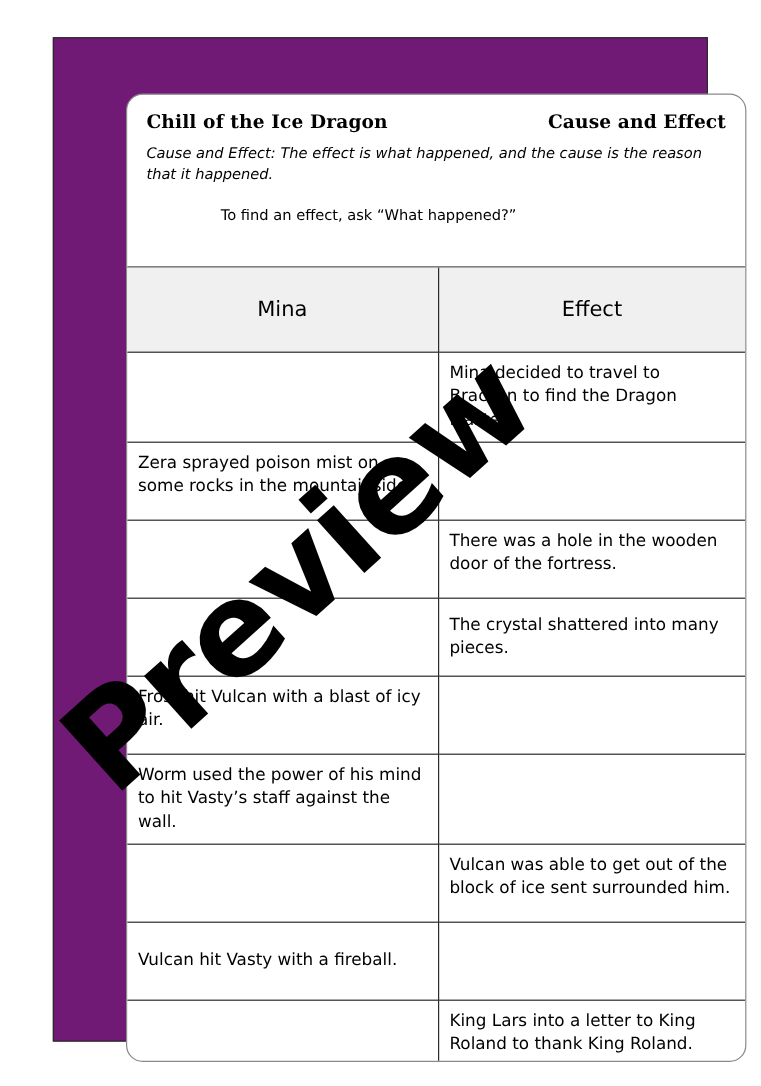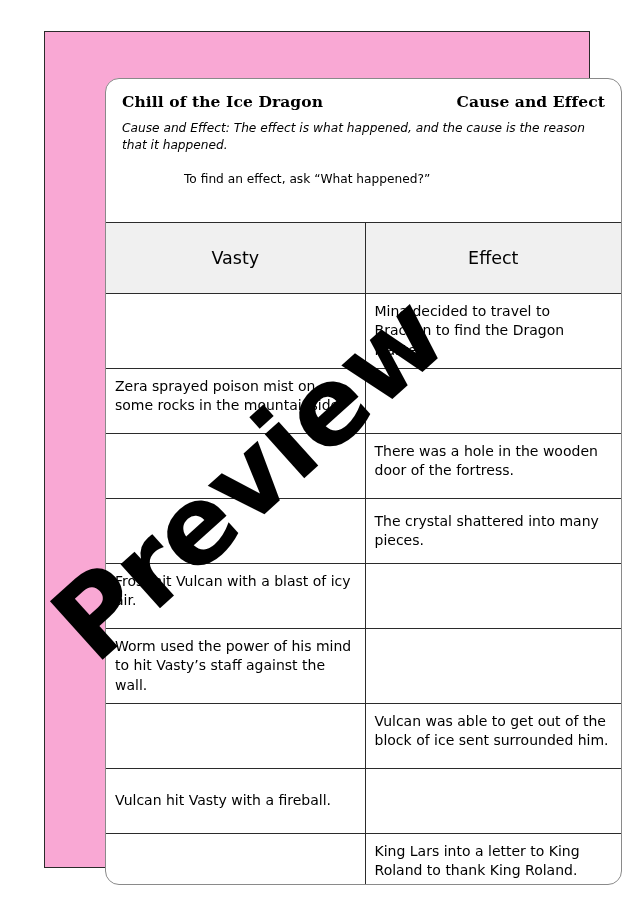--- a/index.html
+++ b/index.html
@@ -17,21 +17,21 @@
 
   
   .page {
     position: absolute;
     left: 44px;
     top: 31px;
     width: 546px;
     height: 837px;
     border: 1px solid #2b2b2b;
     box-sizing: border-box;
-    background: #f9a8d4;
+    background: #701a75;
   }
 
   
   .card {
     position: absolute;
     left: 60px;
     top: 46px;
     width: 517px;
     height: 807px;
     border: 1px solid #8a8a8a;
@@ -154,21 +154,21 @@
       </div>
     </div>
 
     <table class="cetable">
       <colgroup>
         <col class="c-cause">
         <col class="c-effect">
       </colgroup>
       <thead>
         <tr>
-          <th>Vasty</th>
+          <th>Mina</th>
           <th>Effect</th>
         </tr>
       </thead>
       <tbody>
           <tr>
             <td class="empty"></td>
             <td>Mina decided to travel to Bracken to find the Dragon Masters.</td>
           </tr>
           <tr>
             <td>Zera sprayed poison mist on some rocks in the mountainside.</td>

